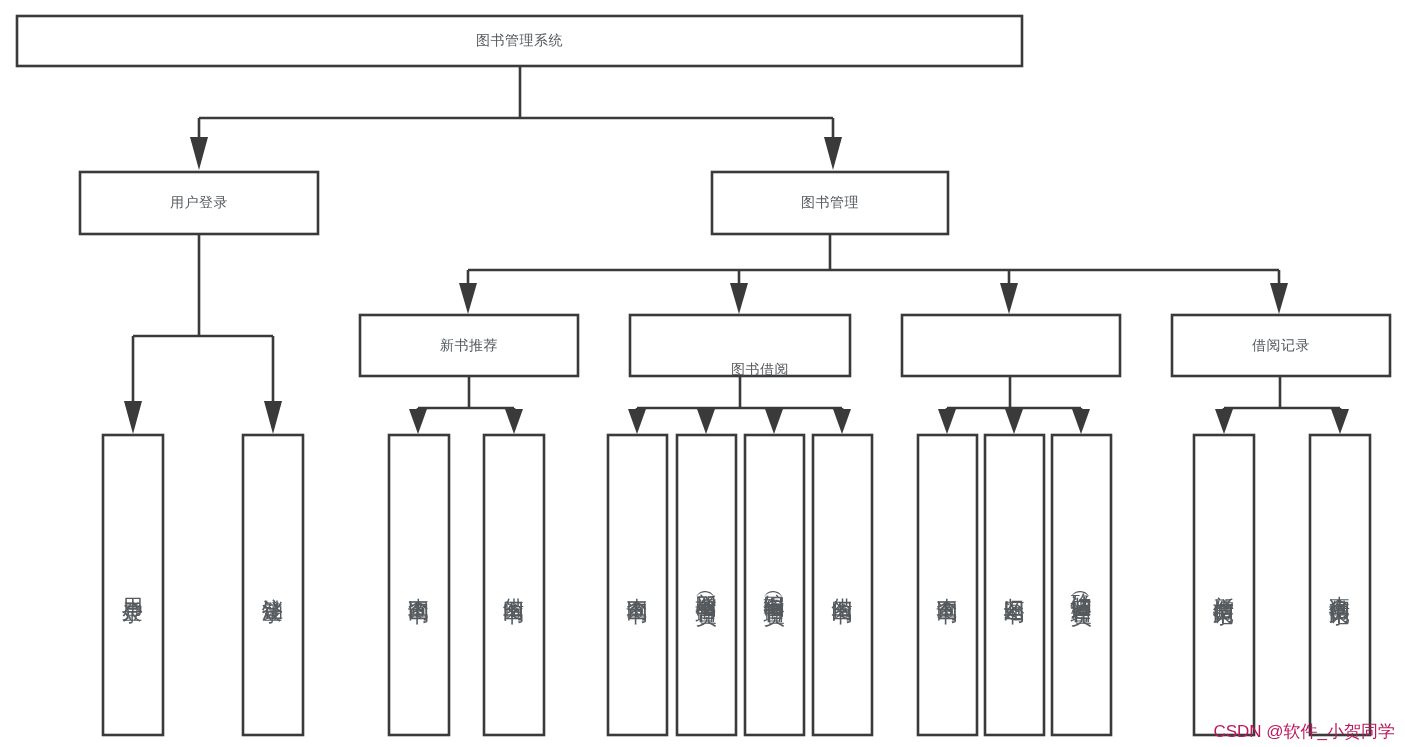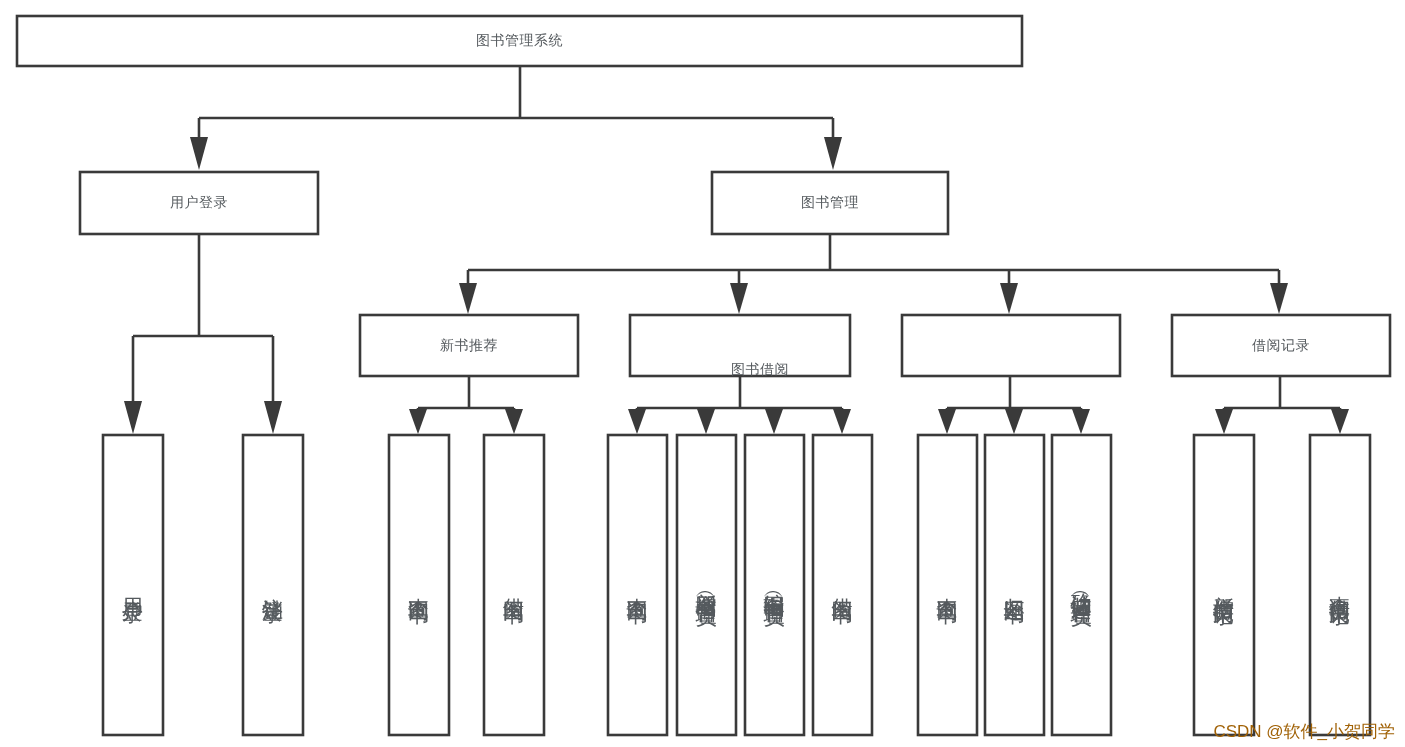--- a/index.html
+++ b/index.html
@@ -65,21 +65,21 @@
     writing-mode: vertical-rl;
     text-orientation: upright;
     letter-spacing: 2px;
     line-height: 1;
     pointer-events: none;
   }
   .watermark {
     position: absolute;
     right: 10px;
     bottom: 4px;
-    color: #a16207;
+    color: #be185d;
     font-size: 17px;
     white-space: nowrap;
     pointer-events: none;
   }
 </style>
 </head>
 <body>
 
 <div id="canvas">
 

